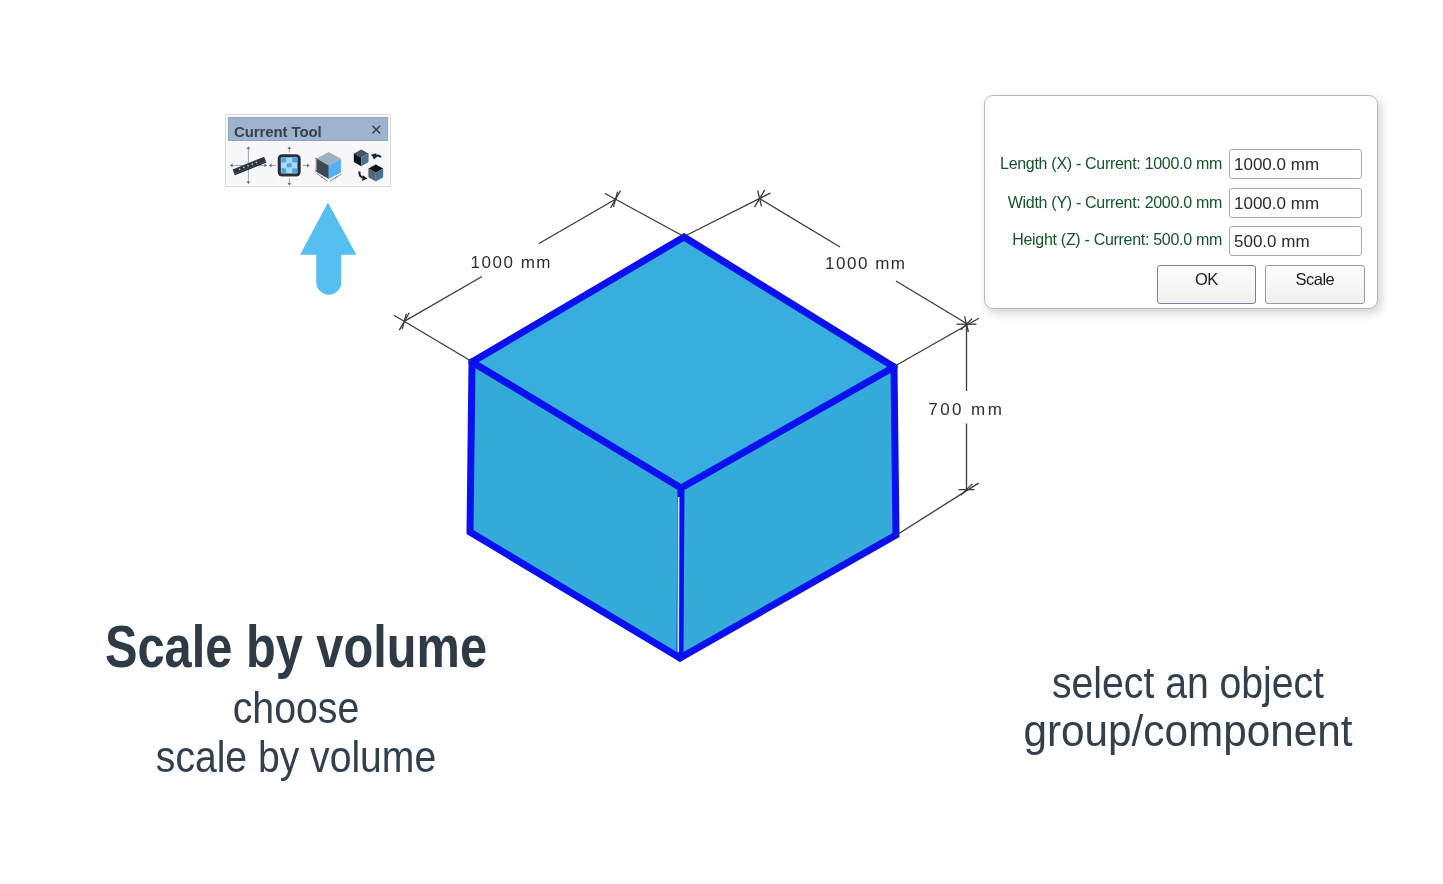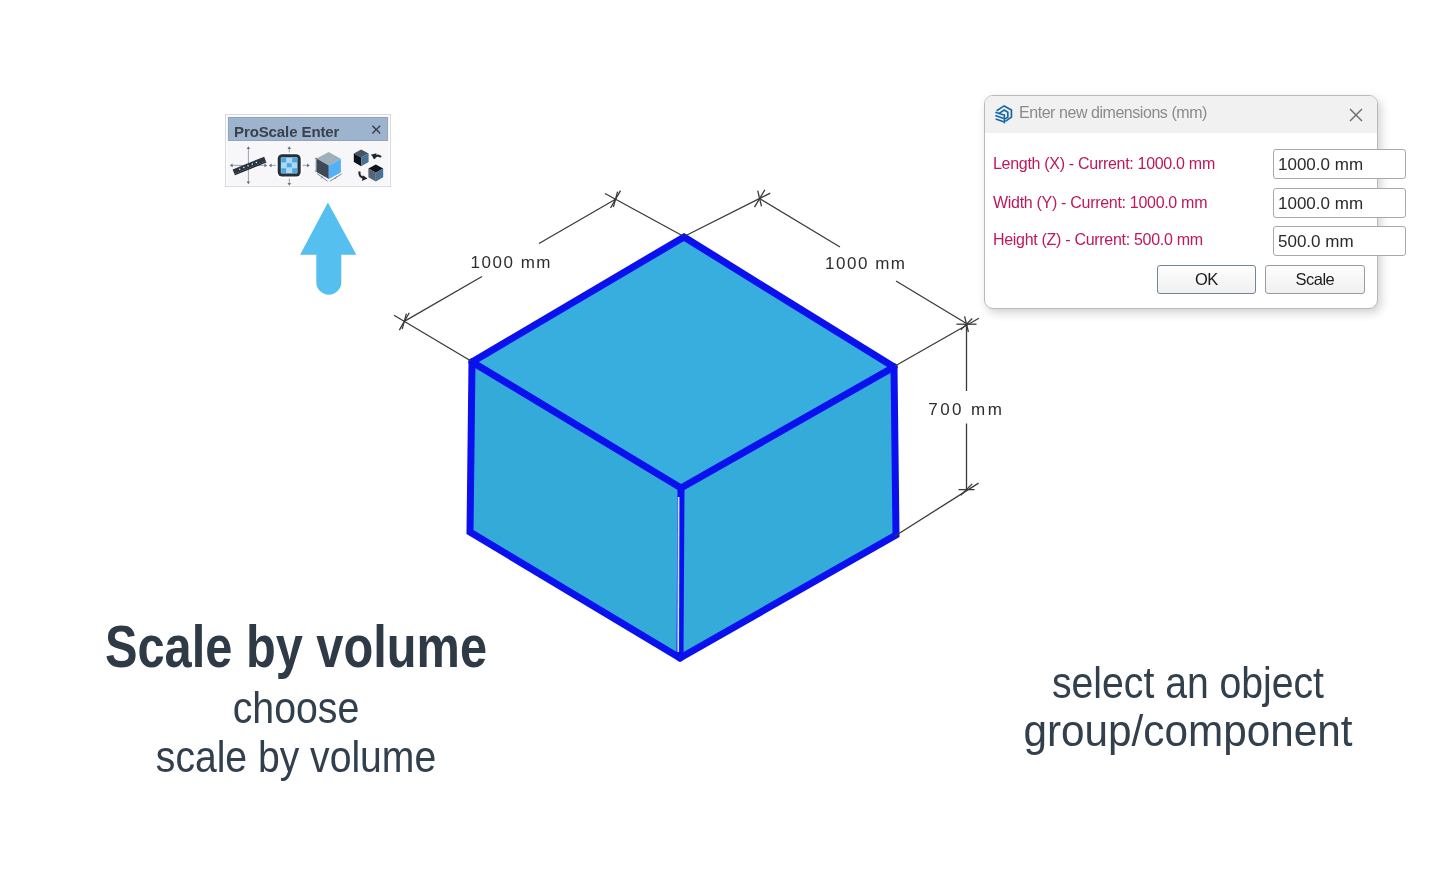--- a/index.html
+++ b/index.html
@@ -16,24 +16,24 @@
   #tb-icons{position:absolute;left:2px;top:28px;right:2px;bottom:2px;}
   
   #dialog{left:984px;top:95px;width:394px;height:214px;background:#ffffff;
           border:1px solid #b9b9b9;border-radius:9px;
           box-shadow:3px 4px 10px rgba(0,0,0,0.18);box-sizing:border-box;}
   #dlg-title{position:absolute;left:0;top:0;right:0;height:37px;background:#f1f1f1;
              border-radius:8px 8px 0 0;}
   #dlg-title-text{position:absolute;left:34px;top:8px;font-size:16px;color:#8b8b8b;letter-spacing:-0.45px;}
   #dlg-logo{position:absolute;left:9px;top:7px;}
   #dlg-x{position:absolute;right:14.5px;top:11.5px;}
-  .row-label{position:absolute;width:237px;font-size:16px;color:#be185d;left:8px;letter-spacing:-0.3px;}
+  .row-label{position:absolute;width:237px;text-align:right;font-size:16px;color:#14532d;left:0px;letter-spacing:-0.3px;}
   .inp{position:absolute;left:244px;width:133px;height:30px;border:1px solid #a8a8a8;border-radius:3px;
-       box-sizing:border-box;font-size:17px;color:#2a2a2a;padding:5px 0 0 4px;background:#fff;margin-left:44px;}
-  .btn{position:absolute;height:29px;border:1px solid #9b9b9b;border-radius:3px;
+       box-sizing:border-box;font-size:17px;color:#2a2a2a;padding:5px 0 0 4px;background:#fff;}
+  .btn{position:absolute;height:39px;border:1px solid #9b9b9b;border-radius:3px;
        background:linear-gradient(#fefefe,#f0f0f0);letter-spacing:-0.5px;
        box-sizing:border-box;text-align:center;font-size:16.5px;color:#1c1c1c;padding-top:4px;}
 </style>
 </head>
 <body>
 
 <svg class="abs" style="left:0;top:0" width="1443" height="884" viewBox="0 0 1443 884">
 
   <path d="M327.9 202.5 L356.4 254.8 L341.3 254.8 L341.3 282.2 A12.5 12.5 0 0 1 316.3 282.2 L316.3 254.8 L300.1 254.8 Z" fill="#55c0f0"></path>
 
@@ -84,21 +84,21 @@
 
   <text x="296" y="666.5" text-anchor="middle" font-size="60" font-weight="bold" fill="#2e3a46" textLength="382" lengthAdjust="spacingAndGlyphs">Scale by volume</text>
   <text x="296" y="723.3" text-anchor="middle" font-size="45" fill="#32404d" textLength="126.7" lengthAdjust="spacingAndGlyphs">choose</text>
   <text x="296" y="771.7" text-anchor="middle" font-size="45" fill="#32404d" textLength="280.3" lengthAdjust="spacingAndGlyphs">scale by volume</text>
   <text x="1188" y="697.5" text-anchor="middle" font-size="45" fill="#32404d" textLength="272" lengthAdjust="spacingAndGlyphs">select an object</text>
   <text x="1188" y="746.4" text-anchor="middle" font-size="45" fill="#32404d" textLength="329" lengthAdjust="spacingAndGlyphs">group/component</text>
 </svg>
 
 <div id="toolbar" class="abs">
   <div id="tb-title">
-      <span>ProScale Enter</span>
+      <span>Current Tool</span>
       <span id="tb-x">✕</span>
     </div>
   <div id="tb-icons">
     <svg width="160" height="43" viewBox="0 0 160 43">
 
       <g stroke="#8d9aa8" stroke-width="0.9" fill="none">
         <line x1="20.4" y1="5" x2="20.4" y2="39.5"></line>
         <line x1="3.5" y1="22.4" x2="37.5" y2="22.4"></line>
       </g>
       <g fill="#65727f">
@@ -165,40 +165,21 @@
         <path d="M145.5 15.5 q3.5 -5 7.5 -1.5" stroke="#1d2631" stroke-width="2.2" fill="none"></path>
         <path d="M148.5 10.2 l-5.7 1.5 4.2 4.2 z" fill="#1d2631"></path>
         <path d="M131.5 28.5 q-1 6 5.5 6.5" stroke="#1d2631" stroke-width="2.2" fill="none"></path>
         <path d="M139.5 35.5 l-4.7 -3.3 -0.8 5.8 z" fill="#1d2631"></path>
       </g>
     </svg>
   </div>
 </div>
 
 <div id="dialog" class="abs">
-  <div id="dlg-title">
-    <svg id="dlg-logo" width="20" height="21" viewBox="0 0 24 25">
-      <g stroke="#1568a5" stroke-width="2" fill="none" stroke-linejoin="miter" stroke-linecap="butt">
-        <path d="M1.6 10.9 L11.6 14.3"></path>
-        <path d="M1.6 15.0 L11.6 18.4"></path>
-        <path d="M2.0 19.1 L11.6 22.3"></path>
-        <path d="M3.2 9.2 L12.2 3.4 L20.9 8.4 L20.9 16.9 L13.6 21.9"></path>
-        <path d="M6.2 12.4 L12.2 8.4 L16.6 10.9 L16.6 16.8 L13.4 18.9"></path>
-        <path d="M12.4 13.2 L12.4 24.4"></path>
-      </g>
-    </svg>
-    <span id="dlg-title-text">Enter new dimensions (mm)</span>
-    <svg id="dlg-x" width="14" height="14" viewBox="0 0 14 14">
-      <g stroke="#6f6f6f" stroke-width="1.5">
-        <line x1="1" y1="1" x2="13" y2="13"></line>
-          <line x1="13" y1="1" x2="1" y2="13"></line>
-      </g>
-    </svg>
-  </div>
   <div class="row-label" style="top:58.5px">Length (X) - Current: 1000.0 mm</div>
-  <div class="row-label" style="top:98px">Width (Y) - Current: 1000.0 mm</div>
+  <div class="row-label" style="top:98px">Width (Y) - Current: 2000.0 mm</div>
   <div class="row-label" style="top:134.5px">Height (Z) - Current: 500.0 mm</div>
   <div class="inp" style="top:52.5px">1000.0 mm</div>
   <div class="inp" style="top:92px">1000.0 mm</div>
   <div class="inp" style="top:130px">500.0 mm</div>
   <div class="btn" style="left:171.8px;top:169.2px;width:99px;border-color:#72849a;">OK</div>
   <div class="btn" style="left:279.9px;top:169.2px;width:100px;">Scale</div>
 </div>
 
 </body></html>

